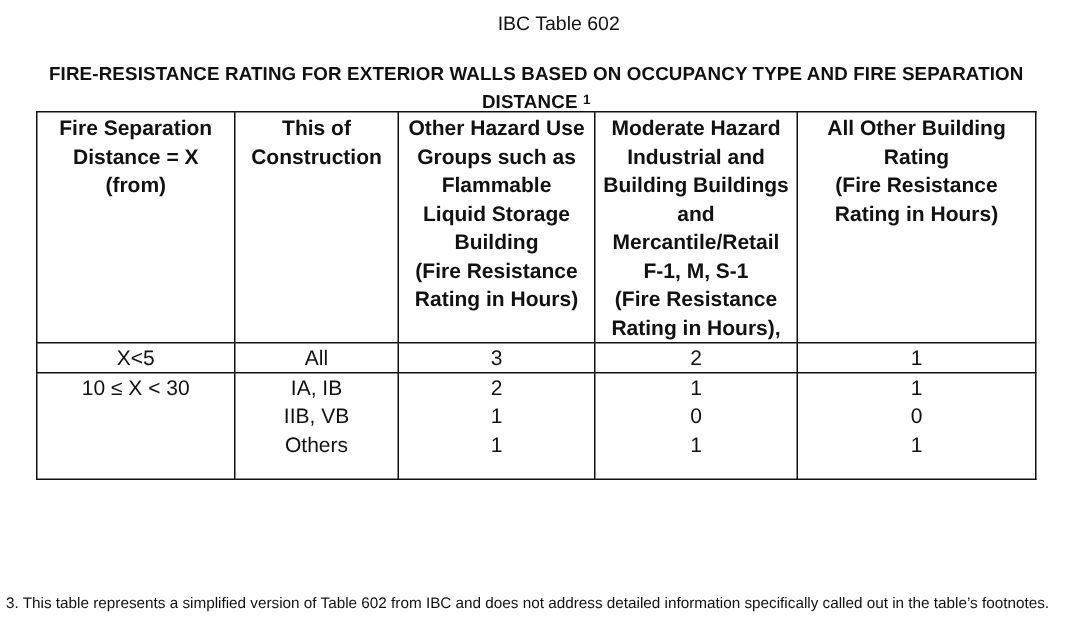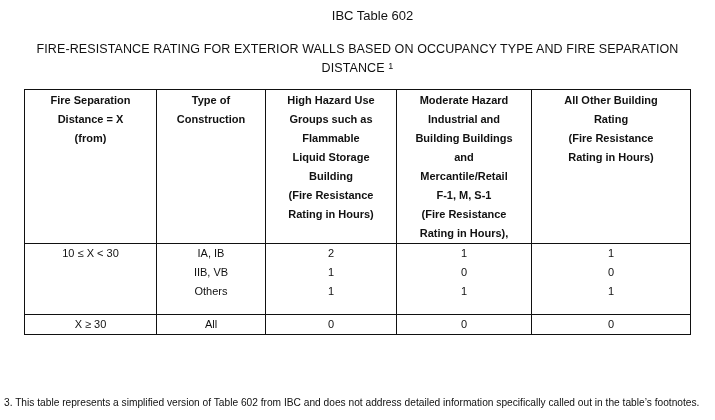--- a/index.html
+++ b/index.html
@@ -1,24 +1,24 @@
 <!DOCTYPE html>
 <html><head>
 <meta charset="utf-8">
 <style>
   html, body { margin:0; padding:0; background:#ffffff; }
   body { width:715px; height:420px; position:relative; overflow:hidden;
          font-family:"Liberation Sans", "DejaVu Sans", sans-serif; color:#111; }
   .doc-title { position:absolute; top:8px; left:15px; width:715px; text-align:center;
                font-size:13px; }
   .main-heading { position:absolute; top:40px; left:20px; width:675px; text-align:center;
-                  font-size:12.5px; font-weight:normal; line-height:19px; letter-spacing:0.1px; }
+                  font-size:12.5px; font-weight:bold; line-height:19px; letter-spacing:0.1px; }
   .main-heading sup { font-size:9px; vertical-align:top; position:relative; top:-2px; }
-  table.t602 { position:absolute; top:89px; left:24px; width:666px;
-               border-collapse:collapse; font-size:11px; table-layout:fixed; }
+  table.t602 { position:absolute; top:74px; left:24px; width:666px;
+               border-collapse:collapse; font-size:14px; table-layout:fixed; }
   table.t602 th, table.t602 td { border:1.5px solid #111; text-align:center;
                vertical-align:top; padding:0 4px; }
   table.t602 th { font-weight:bold; line-height:19px; height:148px; padding-top:1px; }
   table.t602 td { line-height:19px; }
   .line { display:block; height:19px; }
   .row-a td { height:19px; }
   .row-b td { height:38px; }
   .row-c td { height:70px; }
   .row-d td { height:19px; }
   .footnote { position:absolute; top:397px; left:4px; width:710px; font-size:10.2px;
@@ -43,25 +43,25 @@
     <col style="width:159px">
   </colgroup>
   <thead>
     <tr>
       <th>
         <span class="line">Fire Separation</span>
         <span class="line">Distance = X</span>
         <span class="line">(from)</span>
       </th>
       <th>
-        <span class="line">Type of</span>
+        <span class="line">This of</span>
         <span class="line">Construction</span>
       </th>
       <th>
-        <span class="line">High Hazard Use</span>
+        <span class="line">Other Hazard Use</span>
         <span class="line">Groups such as</span>
         <span class="line">Flammable</span>
         <span class="line">Liquid Storage</span>
         <span class="line">Building</span>
         <span class="line">(Fire Resistance</span>
         <span class="line">Rating in Hours)</span>
       </th>
       <th>
         <span class="line">Moderate Hazard</span>
         <span class="line">Industrial and</span>
@@ -74,20 +74,37 @@
       </th>
       <th>
         <span class="line">All Other Building</span>
         <span class="line">Rating</span>
         <span class="line">(Fire Resistance</span>
         <span class="line">Rating in Hours)</span>
       </th>
     </tr>
   </thead>
   <tbody>
+    <tr class="row-a">
+      <td>
+          <span class="line">X&lt;5</span>
+        </td>
+      <td>
+          <span class="line">All</span>
+        </td>
+      <td>
+          <span class="line">3</span>
+        </td>
+      <td>
+          <span class="line">2</span>
+        </td>
+      <td>
+          <span class="line">1</span>
+        </td>
+    </tr>
     <tr class="row-c">
       <td>
           <span class="line">10 ≤ X &lt; 30</span>
         </td>
       <td>
         <span class="line squiggle-wrap">IA, IB</span>
         <span class="line">IIB, VB</span>
         <span class="line">Others</span>
       </td>
       <td>
@@ -99,33 +116,16 @@
         <span class="line">1</span>
         <span class="line">0</span>
         <span class="line">1</span>
       </td>
       <td>
         <span class="line">1</span>
         <span class="line">0</span>
         <span class="line">1</span>
       </td>
     </tr>
-    <tr class="row-d">
-      <td>
-          <span class="line">X ≥ 30</span>
-        </td>
-      <td>
-          <span class="line">All</span>
-        </td>
-      <td>
-          <span class="line">0</span>
-        </td>
-      <td>
-          <span class="line">0</span>
-        </td>
-      <td>
-          <span class="line">0</span>
-        </td>
-    </tr>
   </tbody>
 </table>
 
 <div class="footnote">3. This table represents a simplified version of Table 602 from IBC and does not address detailed information specifically called out in the table’s footnotes.</div>
 
 </body></html>

